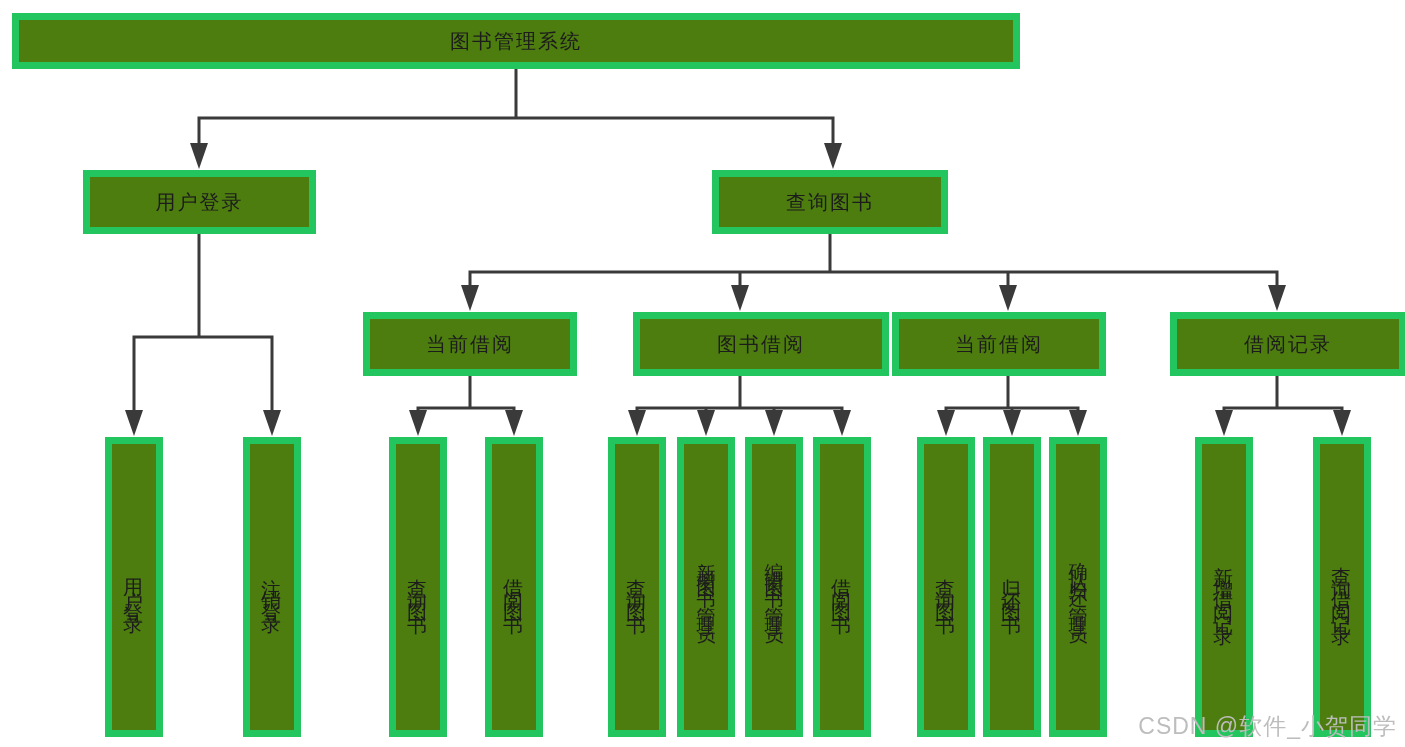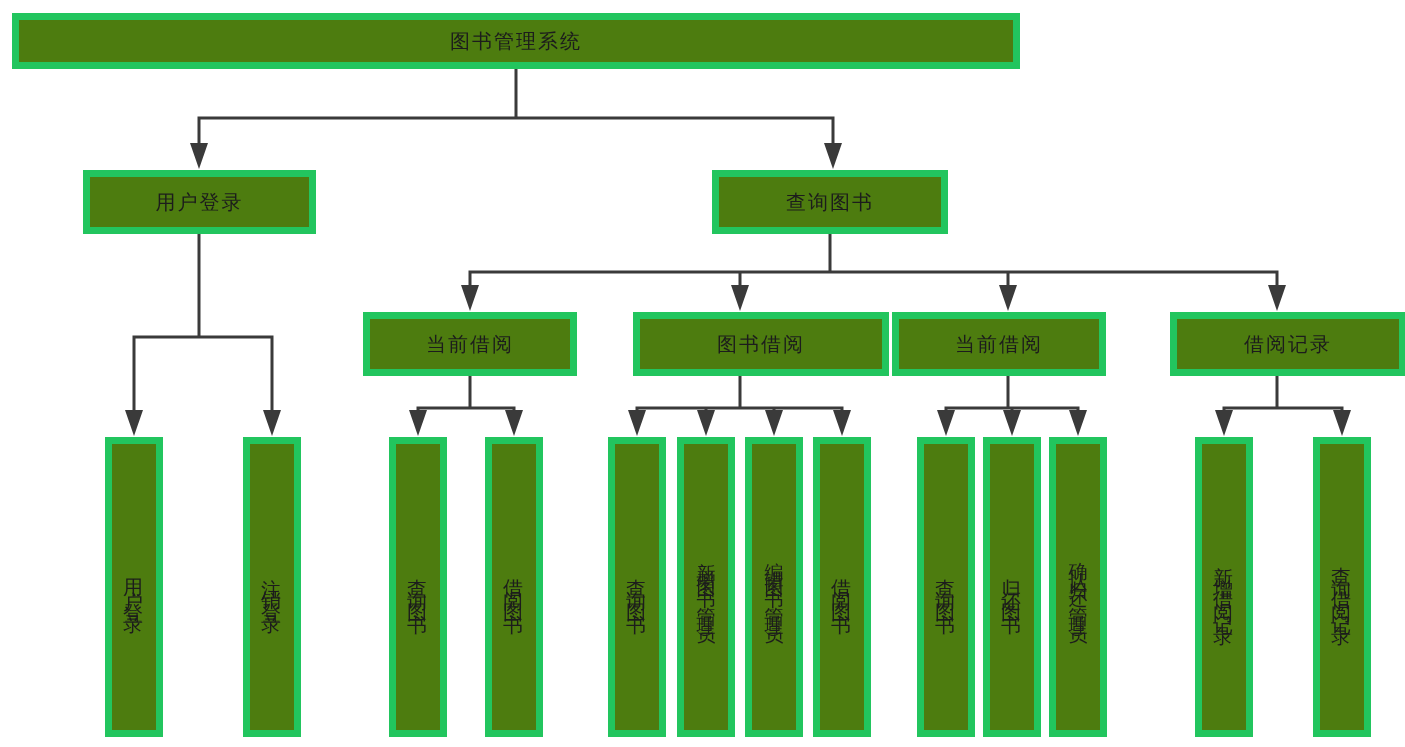--- a/index.html
+++ b/index.html
@@ -115,13 +115,14 @@
   <div class="box v long" style="left:745px;top:437px;width:58px;height:300px">编辑图书（管理员）</div>
   <div class="box v" style="left:813px;top:437px;width:58px;height:300px">借阅图书</div>
 
   <div class="box v" style="left:917px;top:437px;width:58px;height:300px">查询图书</div>
   <div class="box v" style="left:983px;top:437px;width:58px;height:300px">归还图书</div>
   <div class="box v long" style="left:1049px;top:437px;width:58px;height:300px">确认归还（管理员）</div>
 
   <div class="box v" style="left:1195px;top:437px;width:58px;height:300px">新增借阅记录</div>
   <div class="box v" style="left:1313px;top:437px;width:58px;height:300px">查询借阅记录</div>
 
+  <div id="watermark">CSDN @软件_小贺同学</div>
 </div>
 
 </body></html>

